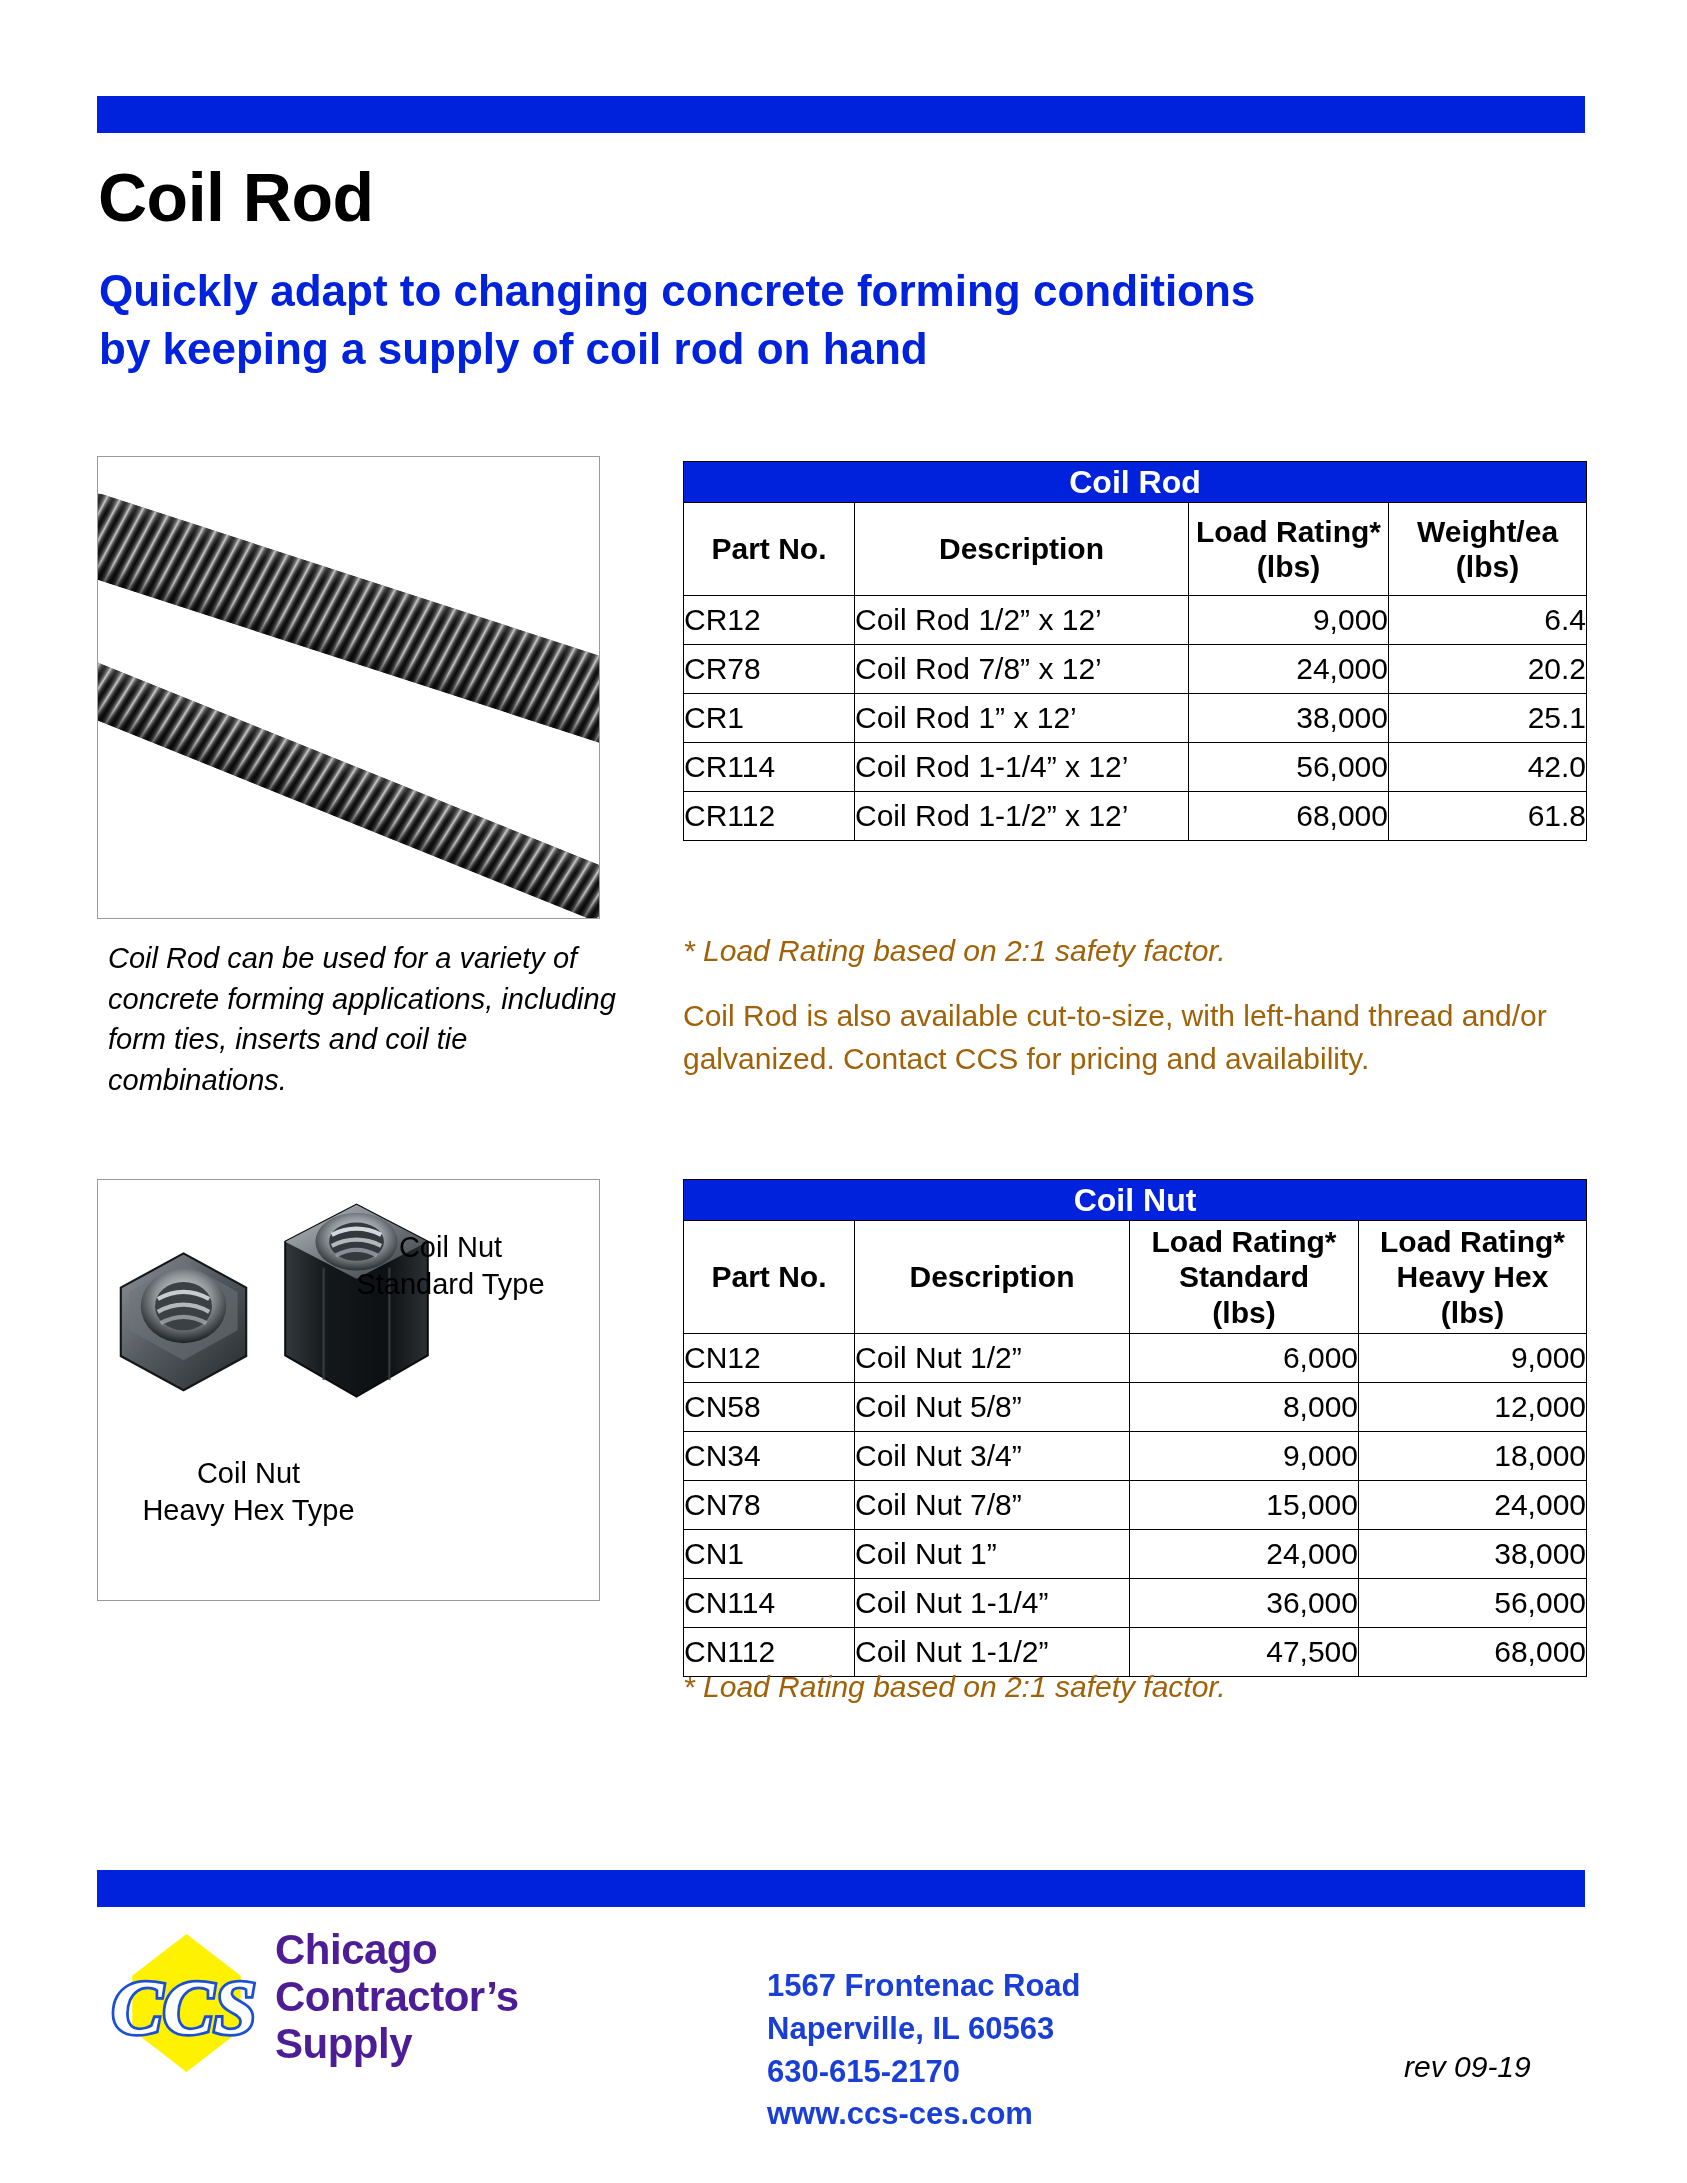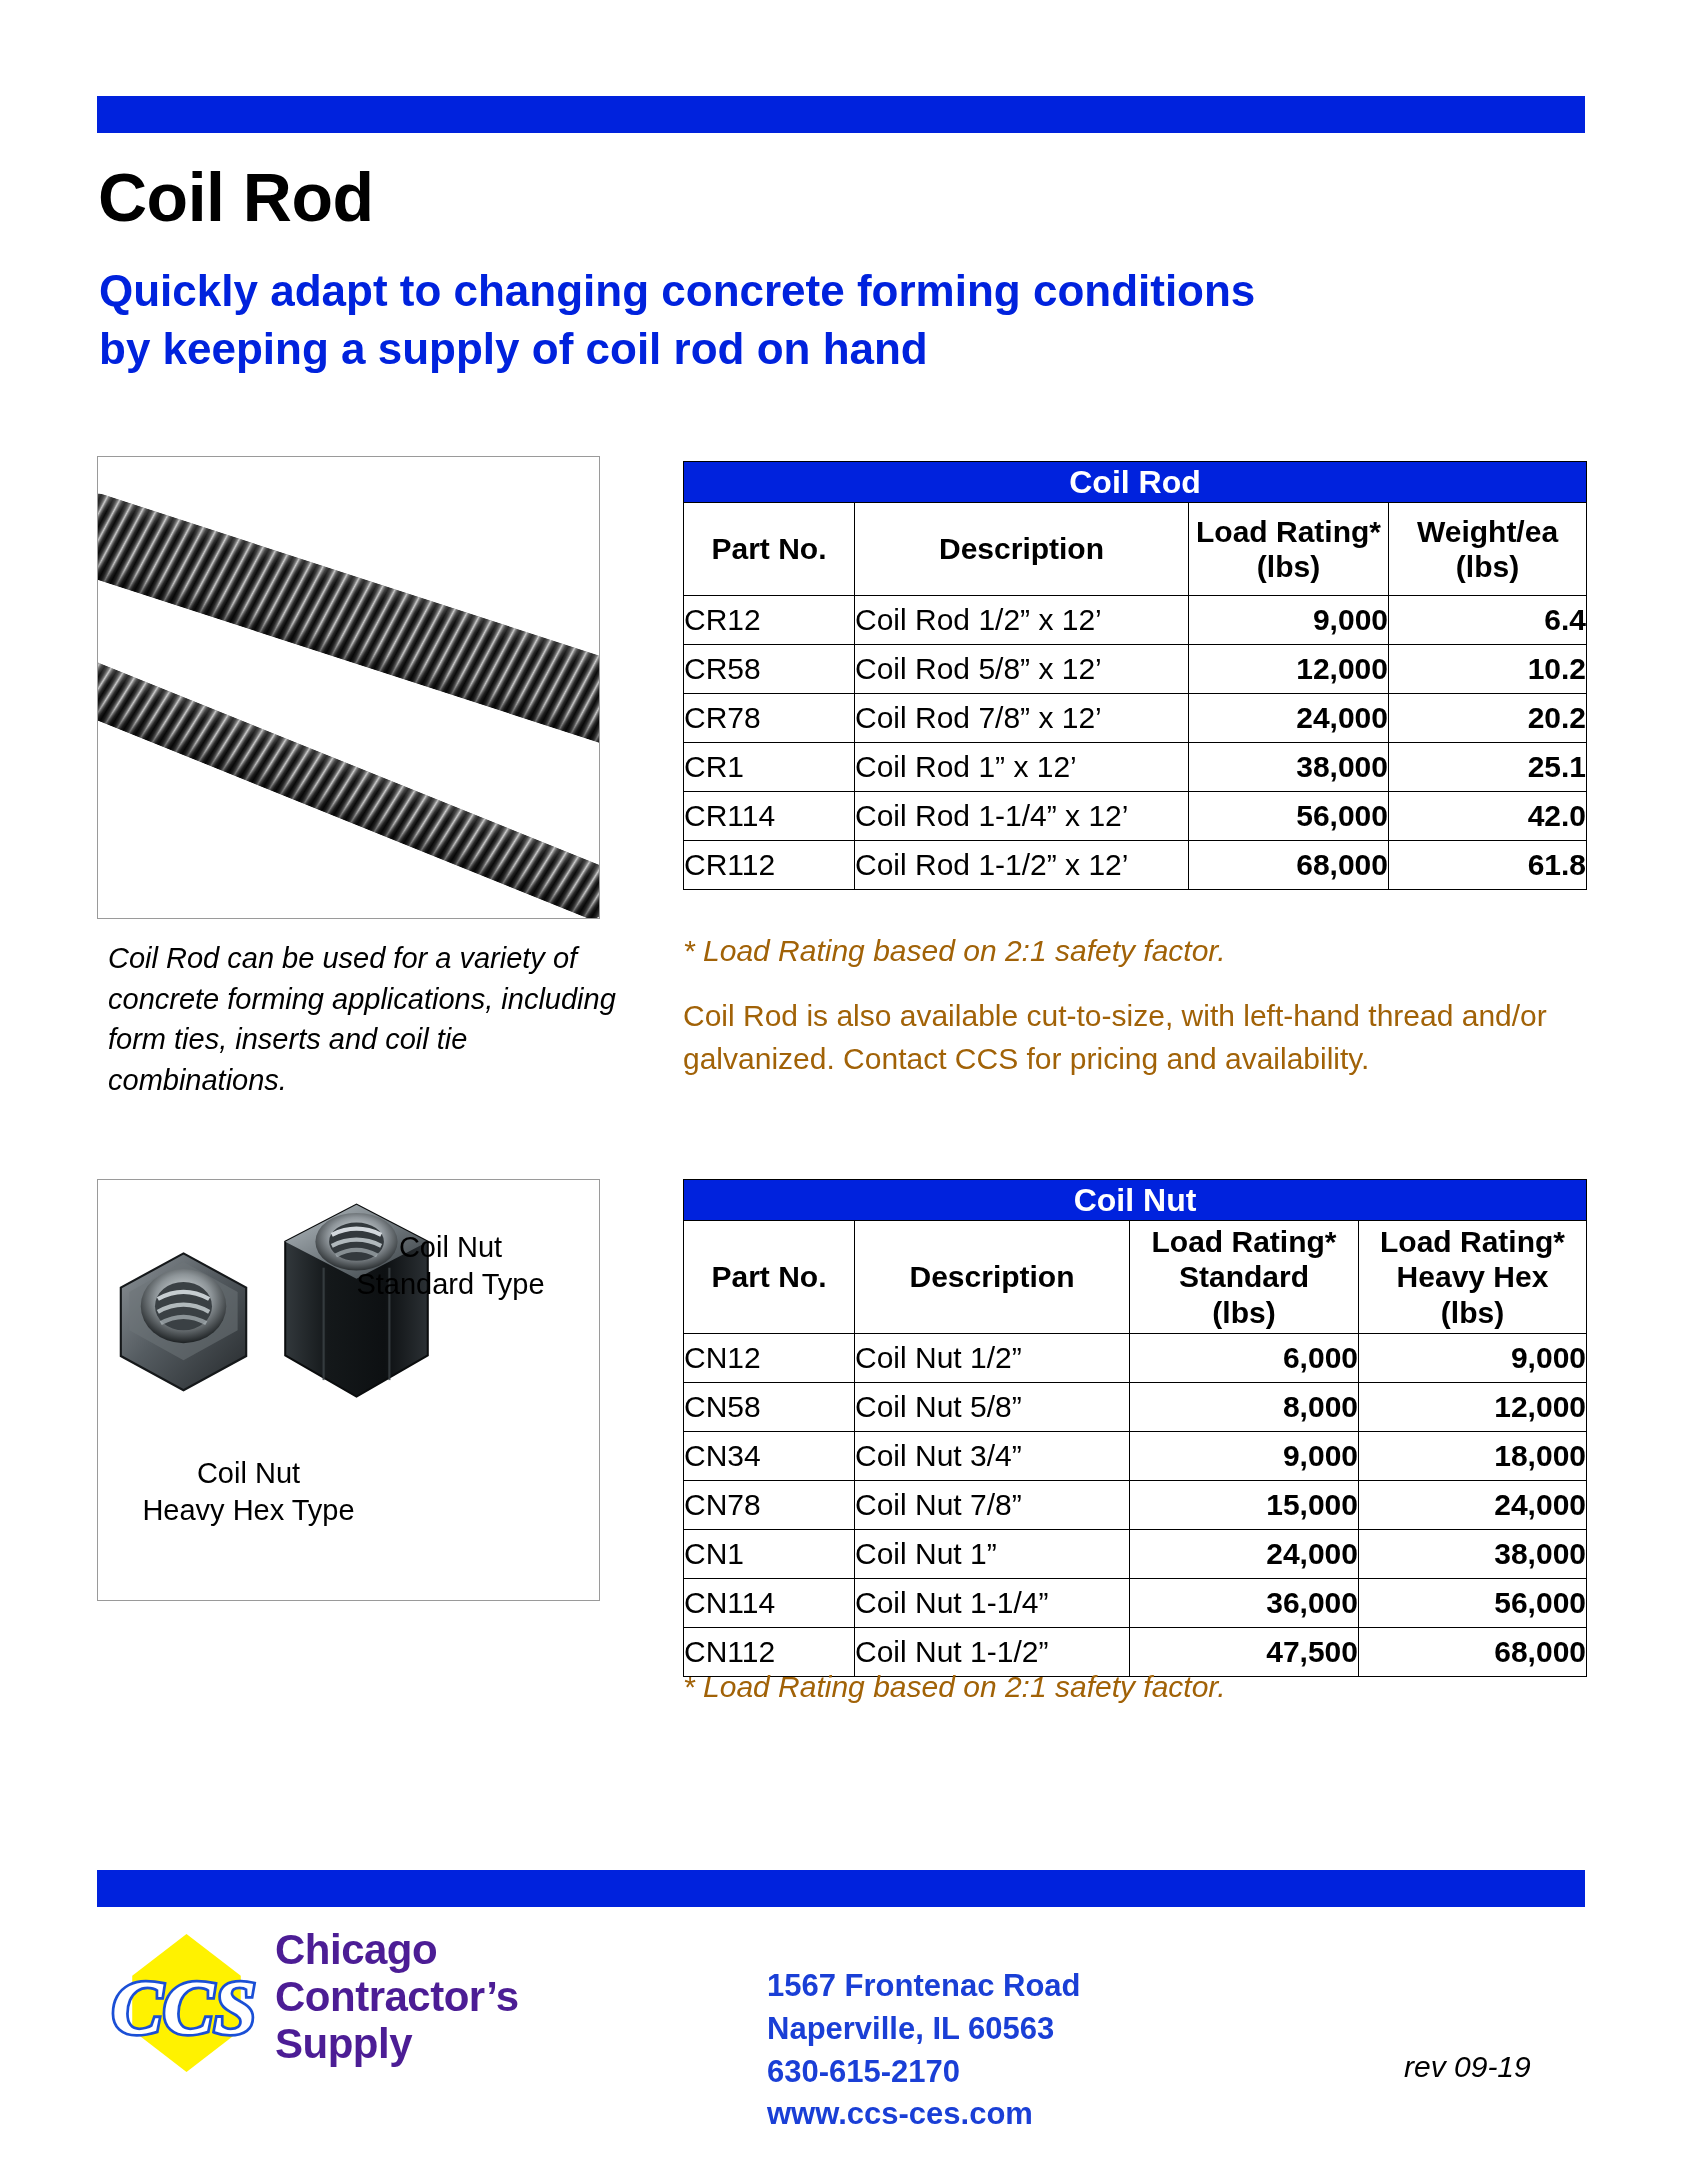--- a/index.html
+++ b/index.html
@@ -151,21 +151,21 @@
     line-height: 1.18;
     padding: 3.1px 4.1px;
   }
   .spec-table tbody td {
     height: 48px;
     line-height: 1.0;
     vertical-align: middle;
   }
   .c-part { text-align: left;  padding-left: 9.3px; }
   .c-desc { text-align: left;  padding-left: 9.3px; }
-  .c-num  { text-align: right; padding-right: 11.4px; font-weight: bold; }
+  .c-num  { text-align: right; padding-right: 11.4px; }
 
   
   #table-coil-rod col.w1 { width: 171px; }
   #table-coil-rod col.w2 { width: 334px; }
   #table-coil-rod col.w3 { width: 200px; }
   #table-coil-rod col.w4 { width: 198px; }
 
   
   #table-coil-nut col.w1 { width: 171px; }
   #table-coil-nut col.w2 { width: 275px; }
@@ -261,26 +261,20 @@
           <span>(lbs)</span>
         </th>
       </tr>
     </thead>
     <tbody>
       <tr>
         <td class="c-part">CR12</td>
         <td class="c-desc">Coil Rod 1/2” x 12’</td>
         <td class="c-num">9,000</td>
         <td class="c-num">6.4</td>
-      </tr>
-      <tr>
-        <td class="c-part">CR58</td>
-        <td class="c-desc">Coil Rod 5/8” x 12’</td>
-        <td class="c-num">12,000</td>
-        <td class="c-num">10.2</td>
       </tr>
       <tr>
         <td class="c-part">CR78</td>
         <td class="c-desc">Coil Rod 7/8” x 12’</td>
         <td class="c-num">24,000</td>
         <td class="c-num">20.2</td>
       </tr>
       <tr>
         <td class="c-part">CR1</td>
         <td class="c-desc">Coil Rod 1” x 12’</td>

